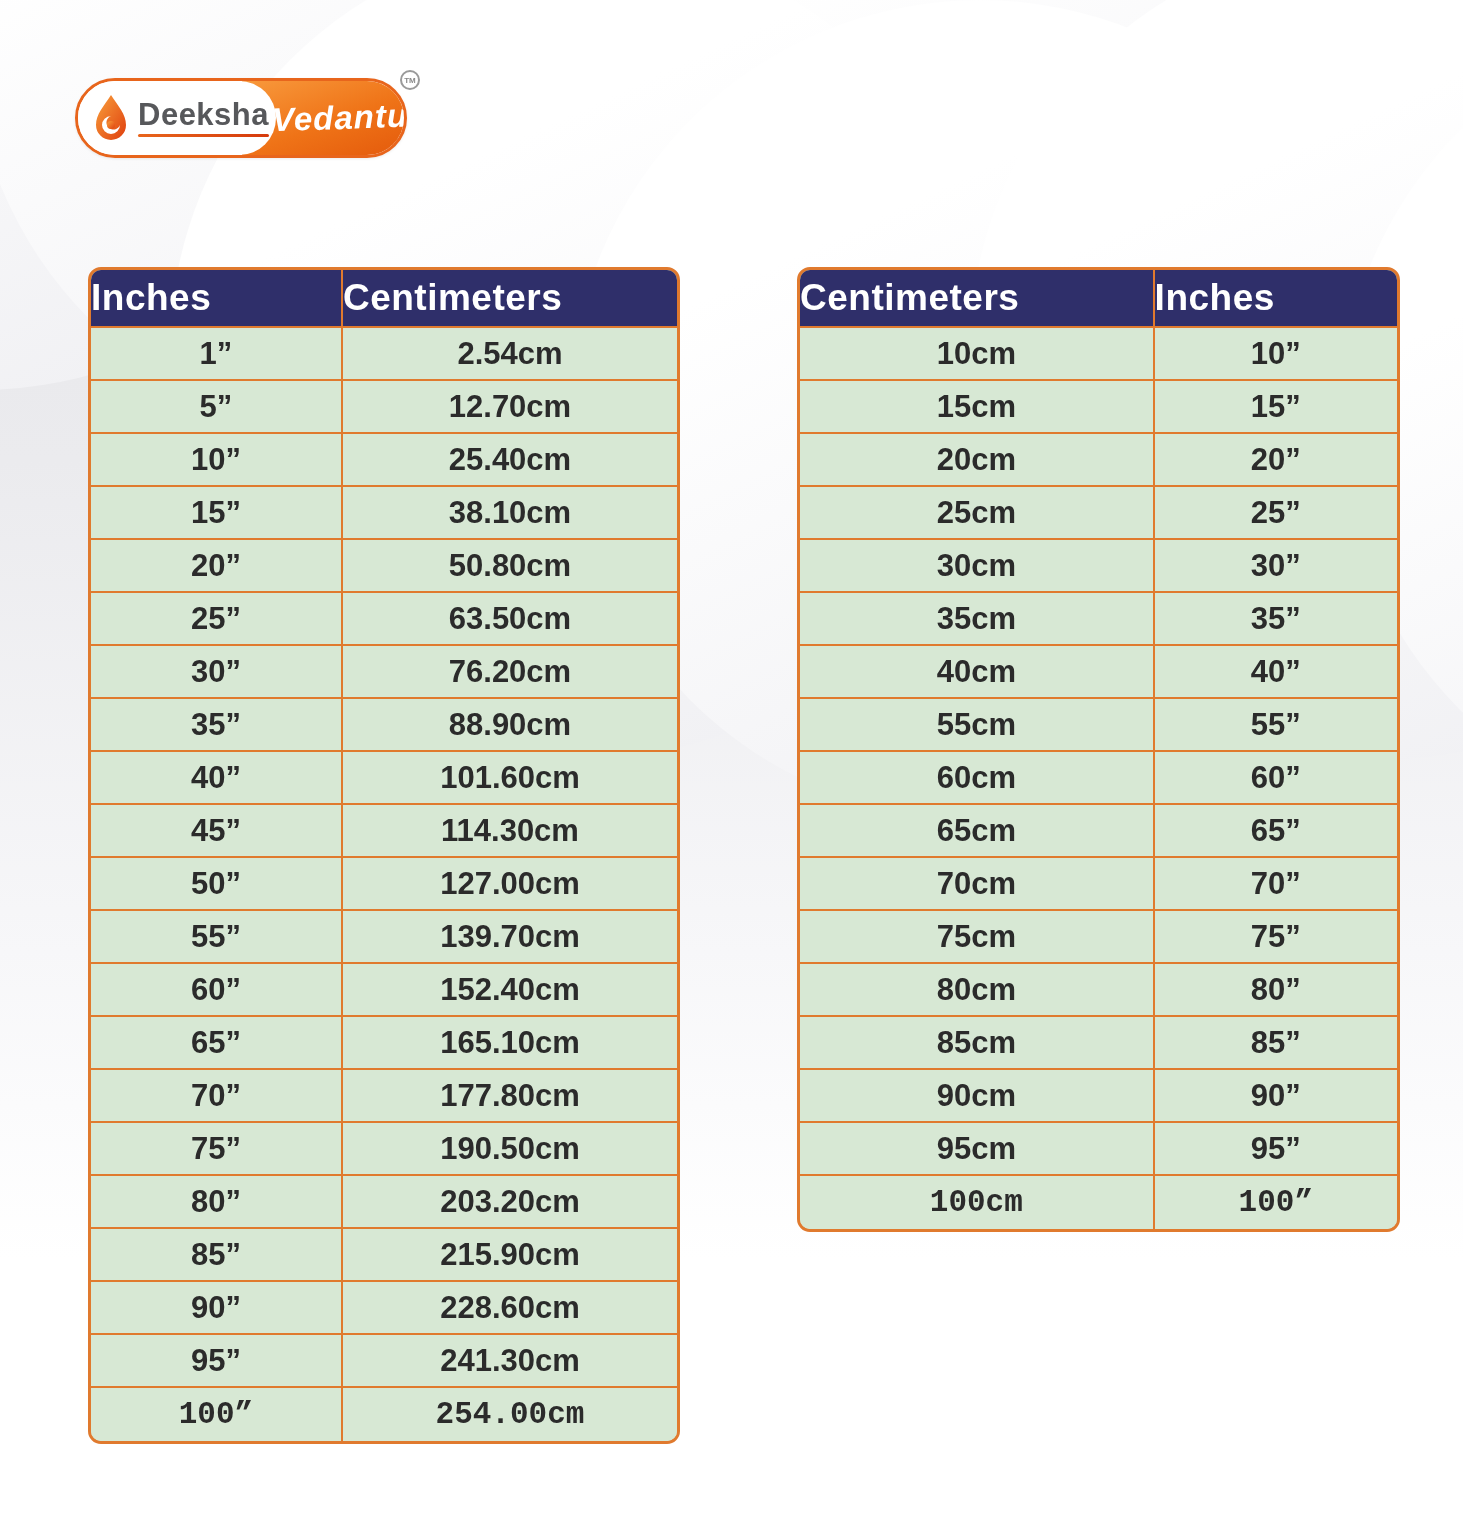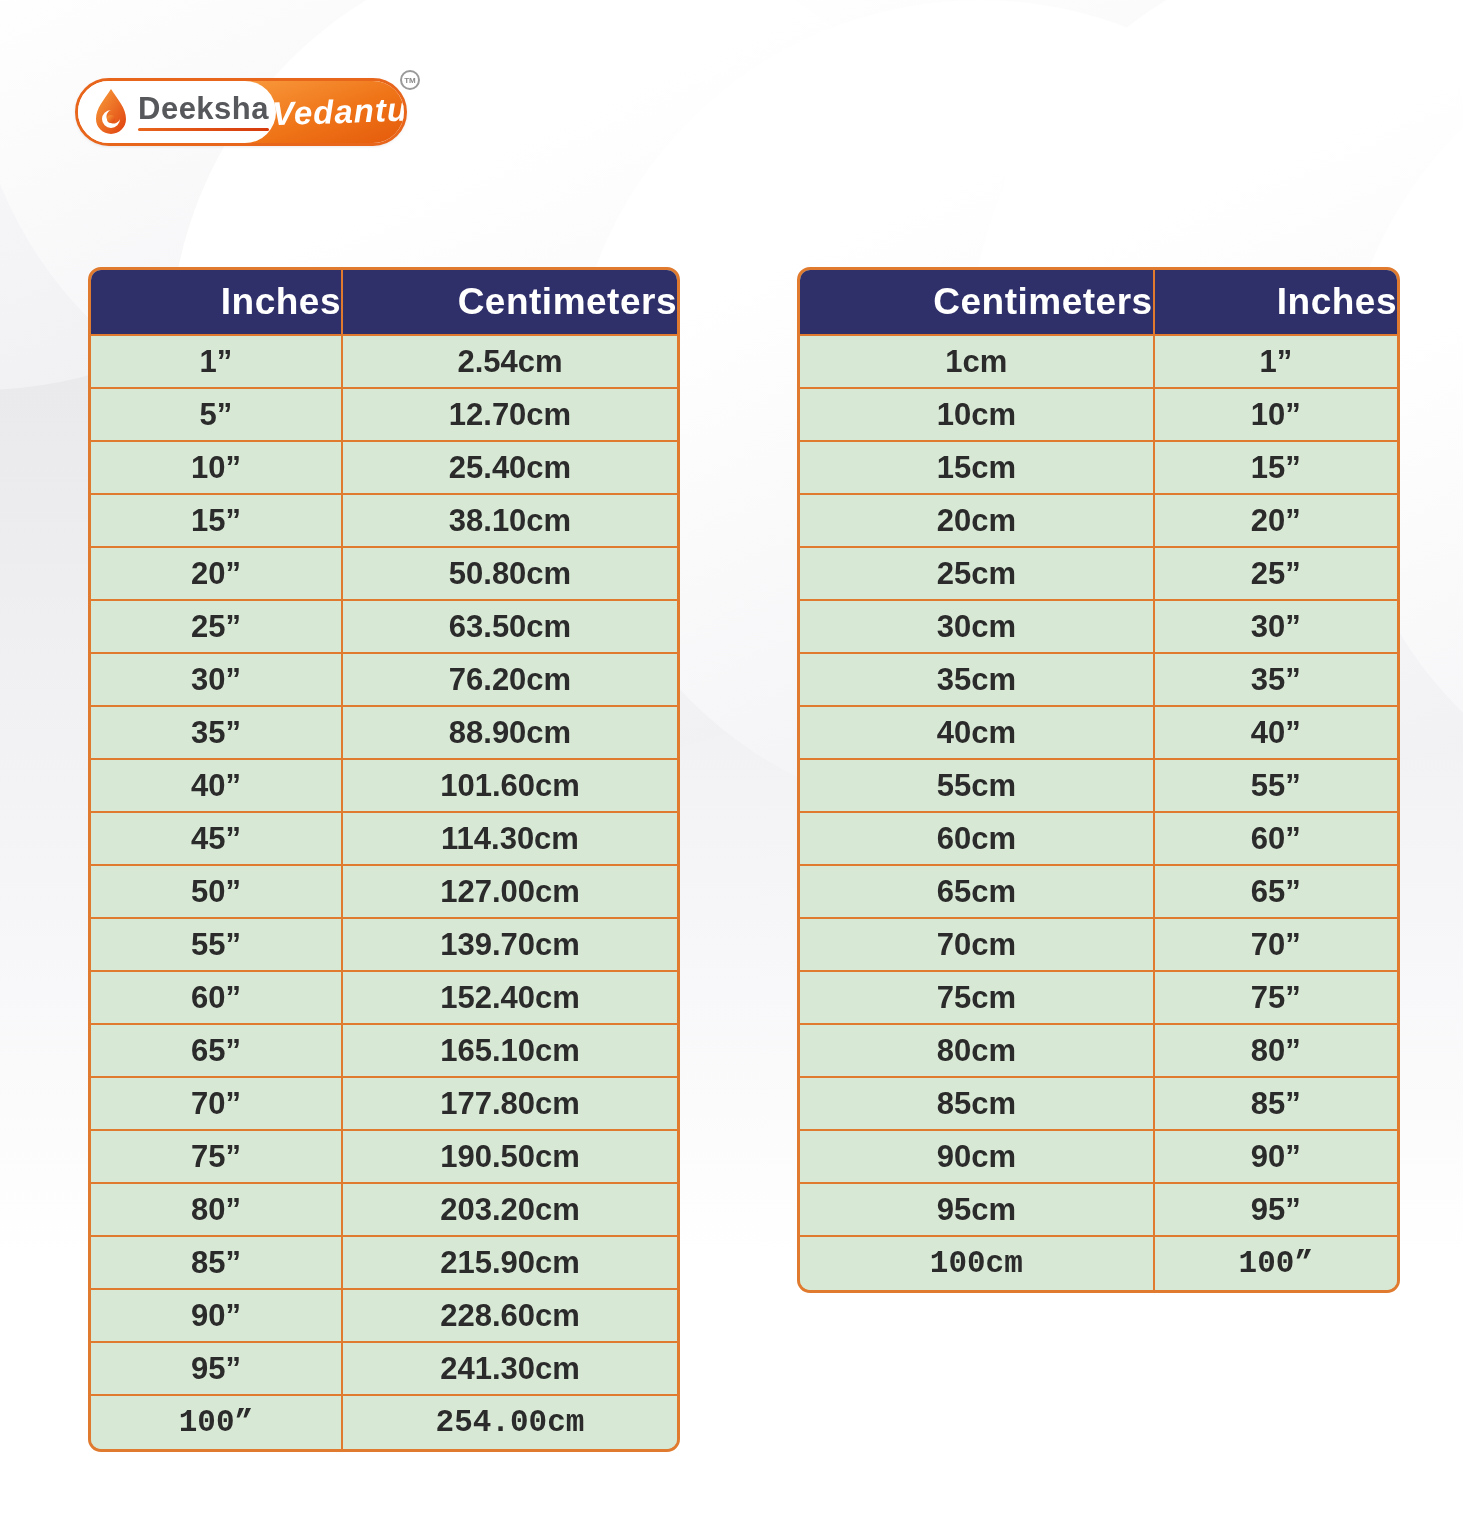--- a/index.html
+++ b/index.html
@@ -24,21 +24,21 @@
   .p3 { left:370px;  top:-430px; }
   .p4 { left:770px;  top:-380px; }
   .p5 { left:1170px; top:-430px; }
   .p6 { left:170px;  top:-60px; }
   .p7 { left:570px;  top:0px; }
   .p8 { left:970px;  top:-60px; }
   .p9 { left:1340px; top:10px; }
 
   
   .logo {
-    position:absolute; left:75px; top:78px; width:332px; height:68px;
+    position:absolute; left:75px; top:78px; width:332px; height:80px;
     display:flex; border-radius:46px;
     border:3px solid #e8651c;
     background:#ffffff;
     overflow:hidden;
     box-shadow: 0 1px 3px rgba(0,0,0,.08);
   }
   .logo-left {
     position:relative; z-index:2;
     display:flex; align-items:center; gap:10px;
     background:#ffffff;
@@ -84,21 +84,21 @@
     overflow:hidden;
     background: var(--row-bg, #d7e8d4);
   }
   .tbl-left  { left:88px;  width:592px; }
   .tbl-right { left:797px; width:603px; }
 
   .conv-table th {
     background: var(--header-bg, #2f2f6a);
     color:#ffffff;
     font-size:37px; font-weight:700; letter-spacing:.5px;
-    height:66px; text-align:right; vertical-align:middle;
+    height:58px; text-align:left; vertical-align:middle;
     border-right:2px solid var(--border, #e07a2e);
     border-bottom:2px solid var(--border, #e07a2e);
   }
   .conv-table td {
     background: var(--row-bg, #d7e8d4);
     color:#2b2b2b;
     font-size:31px; font-weight:700;
     height:53px; text-align:center; vertical-align:middle;
     border-right:2px solid var(--border, #e07a2e);
     border-bottom:2px solid var(--border, #e07a2e);
@@ -255,24 +255,20 @@
       <col class="c2">
     </colgroup>
   <thead>
       <tr>
         <th>Centimeters</th>
         <th>Inches</th>
       </tr>
     </thead>
   <tbody>
       <tr>
-        <td>1cm</td>
-        <td>1”</td>
-      </tr>
-      <tr>
         <td>10cm</td>
         <td>10”</td>
       </tr>
       <tr>
         <td>15cm</td>
         <td>15”</td>
       </tr>
       <tr>
         <td>20cm</td>
         <td>20”</td>

